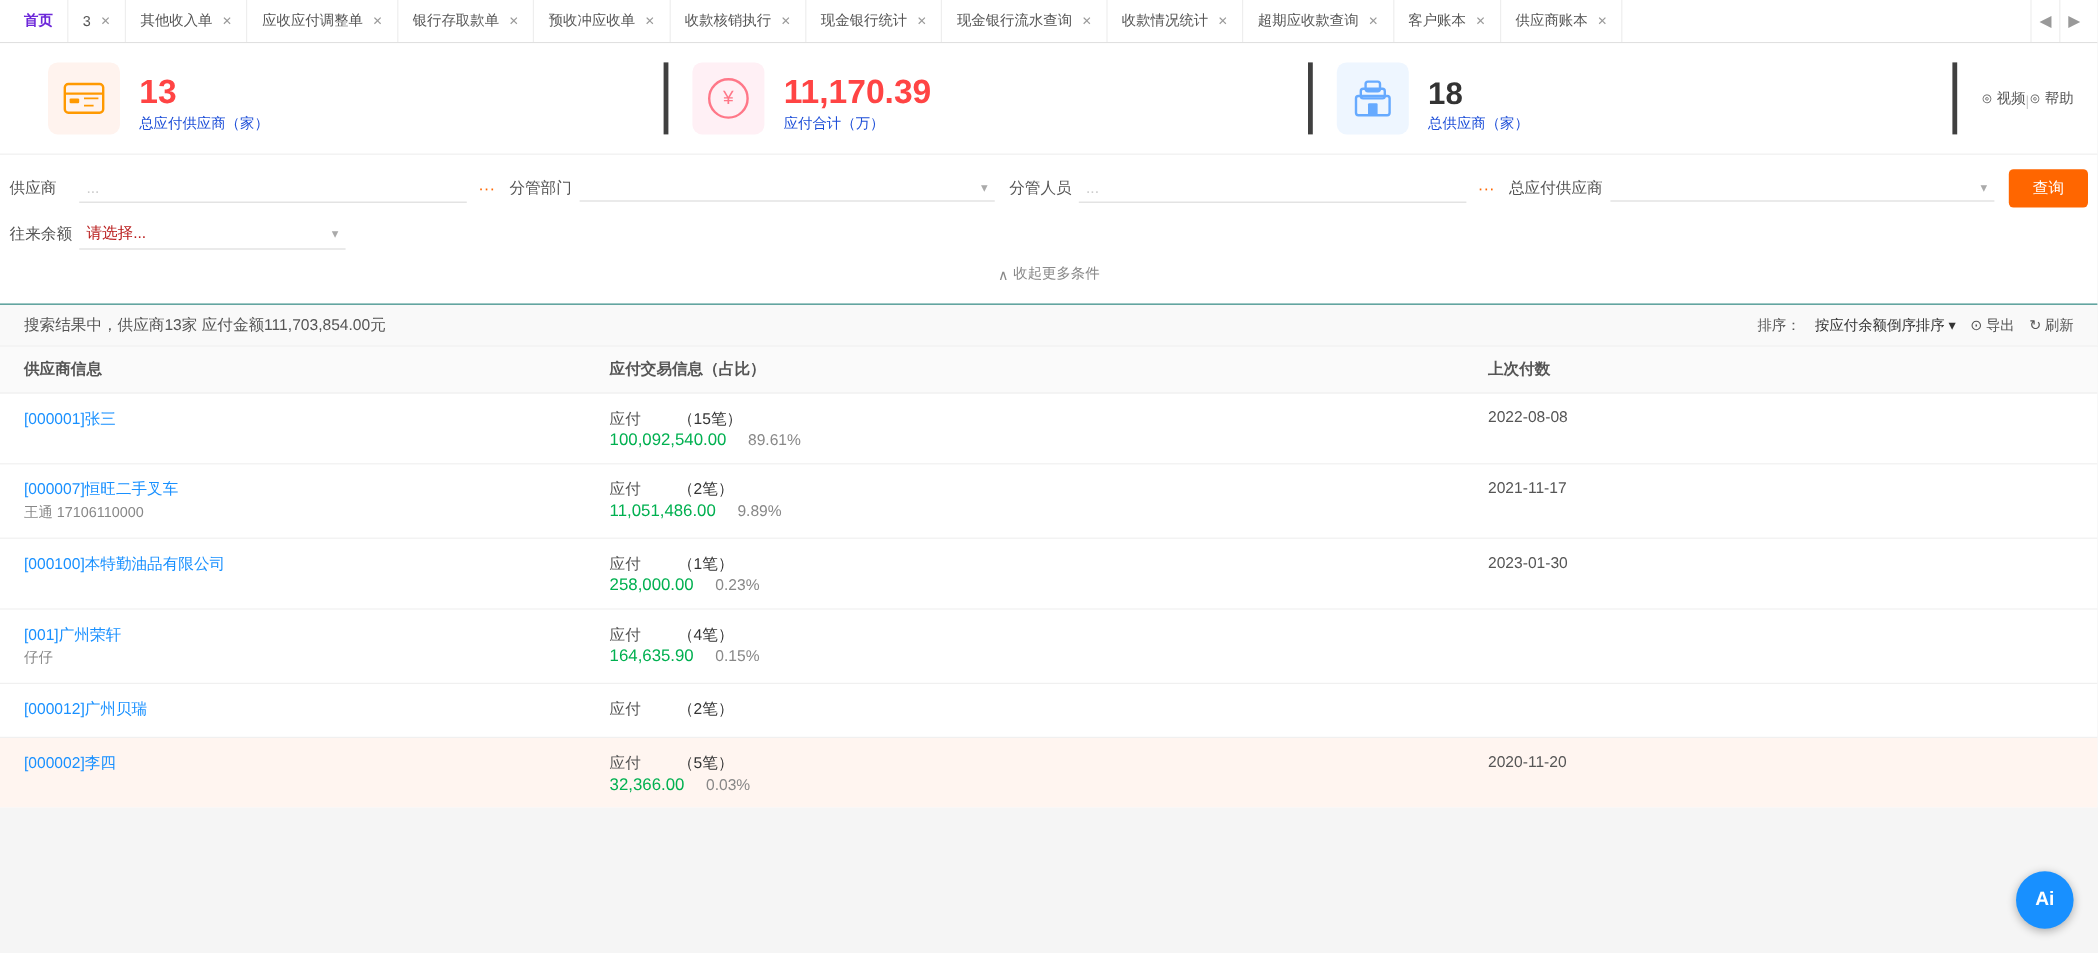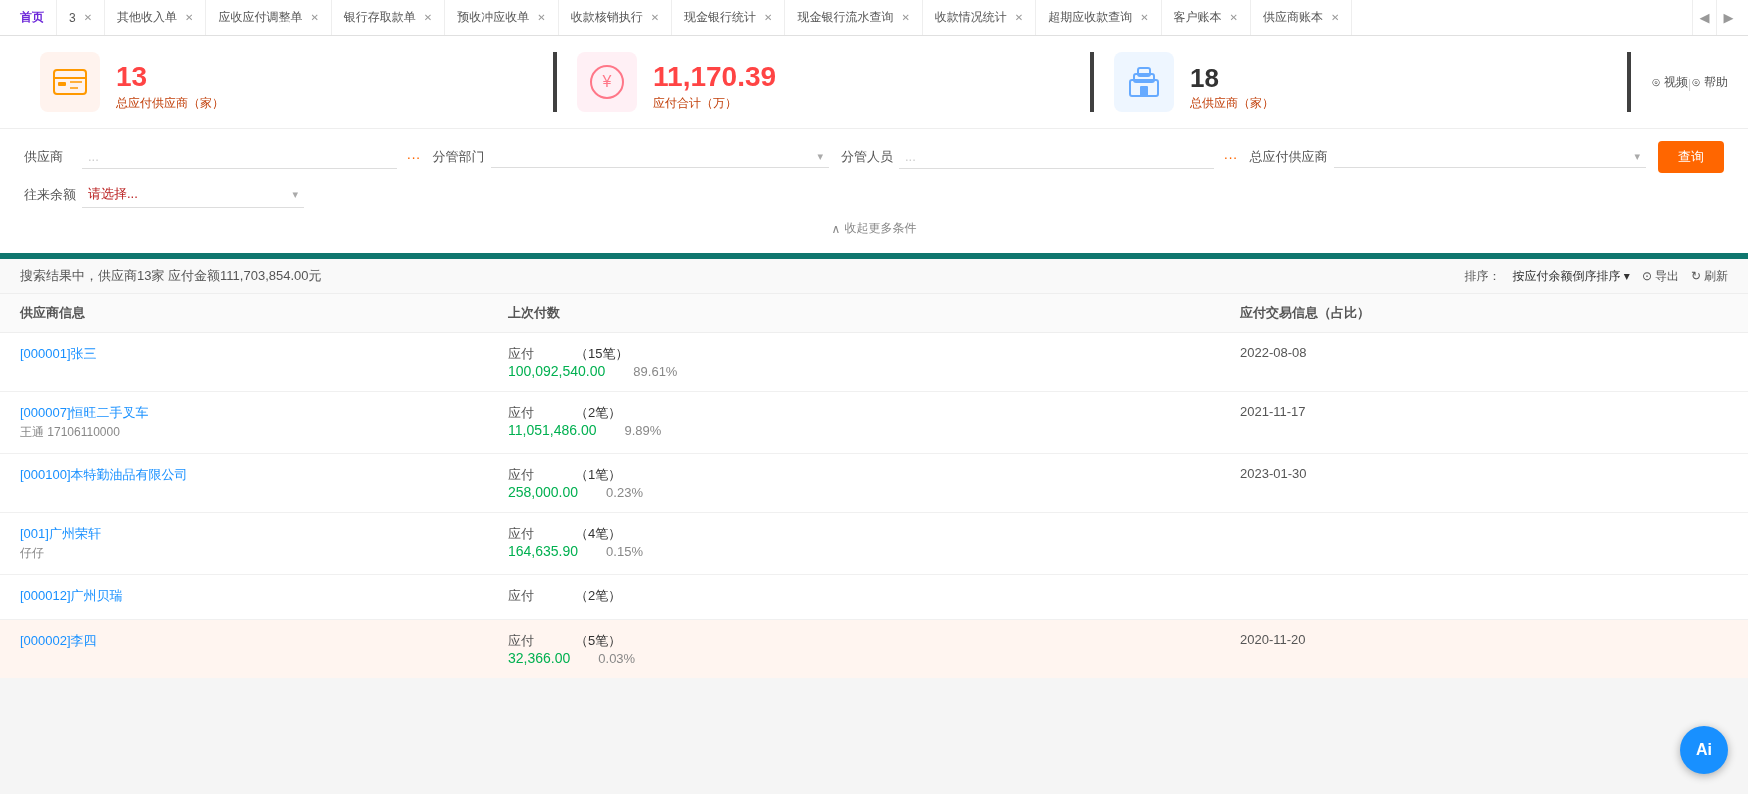--- a/index.html
+++ b/index.html
@@ -32,31 +32,31 @@
     .summary-card:last-child { border-right: none; }
     .card-icon {
       width: 60px; height: 60px; display: flex; align-items: center; justify-content: center;
       border-radius: 8px; font-size: 28px;
     }
     .card-icon.orange { background: #fff3ee; color: #f90; }
     .card-icon.pink { background: #fff0f5; color: #f78; }
     .card-icon.blue { background: #eef6ff; color: #6af; }
     .card-text .num { font-size: 28px; font-weight: bold; color: #f44; line-height: 1; }
     .card-text .num.dark { color: #333; font-size: 26px; }
-    .card-text .label { color: #c2410c; font-size: 12px; margin-top: 4px; }
+    .card-text .label { color: #1d4ed8; font-size: 12px; margin-top: 4px; }
     .top-right-links {
       display: flex; align-items: flex-end; gap: 0; font-size: 12px; color: #555;
       margin-left: auto; padding-left: 20px;
     }
     .top-right-links span { cursor: pointer; }
     .top-right-links .sep { color: #ccc; }
 
     
     .filter-area {
-      background: #fff; padding: 12px 24px; border-bottom: 6px solid #0f766e;
+      background: #fff; padding: 12px 8px; border-bottom: 1px solid #0f766e;
     }
     .filter-row { display: flex; align-items: center; gap: 12px; margin-bottom: 8px; }
     .filter-item { display: flex; align-items: center; gap: 6px; flex: 1; }
     .filter-label { color: #555; white-space: nowrap; font-size: 13px; min-width: 52px; }
     .filter-input {
       flex: 1; border: none; border-bottom: 1px solid #ddd; padding: 4px 6px;
       font-size: 13px; color: #333; outline: none; background: transparent;
     }
     .filter-input::placeholder { color: #ccc; }
     .filter-select {
@@ -103,21 +103,21 @@
     .table-row:last-child { border-bottom: none; }
     .table-row.highlighted { background: #fff5f0; }
     .supplier-link { color: #1890ff; text-decoration: none; cursor: pointer; font-size: 13px; }
     .supplier-sub { color: #888; font-size: 12px; margin-top: 2px; }
     .tx-label { color: #555; font-size: 13px; }
     .tx-count { font-size: 13px; margin-left: 25px; }
     .tx-amount { color: #00b050; font-size: 14px; font-weight: 500; cursor: pointer; }
     .tx-percent { color: #888; font-size: 13px; margin-left: 12px; }
     .last-pay-date { color: #555; font-size: 13px; }
 
-    .tx-row { display: flex; align-items: center; gap: 16px; }
+    .tx-row { display: flex; align-items: center; gap: 6px; }
 
     
     ::-webkit-scrollbar { width: 6px; }
     ::-webkit-scrollbar-thumb { background: #ddd; border-radius: 3px; }
 
     .filter-dots { color: #ff6600; font-size: 14px; margin-left: 4px; cursor: pointer; }
   </style>
 </head>
 <body>
 
@@ -288,22 +288,22 @@
     <span class="action-btn">
       <span>↻</span>
       <span>刷新</span>
     </span>
   </div>
 </div>
 
 <div class="data-table">
   <div class="table-header">
     <div>供应商信息</div>
+    <div>应付交易信息（占比）</div>
     <div>上次付数</div>
-    <div>应付交易信息（占比）</div>
   </div>
 
   <div class="table-row">
     <div>
       <a class="supplier-link">[000001]张三</a>
       <div class="supplier-sub"></div>
     </div>
     <div>
       <div class="tx-row">
         <span class="tx-label">应付</span>

